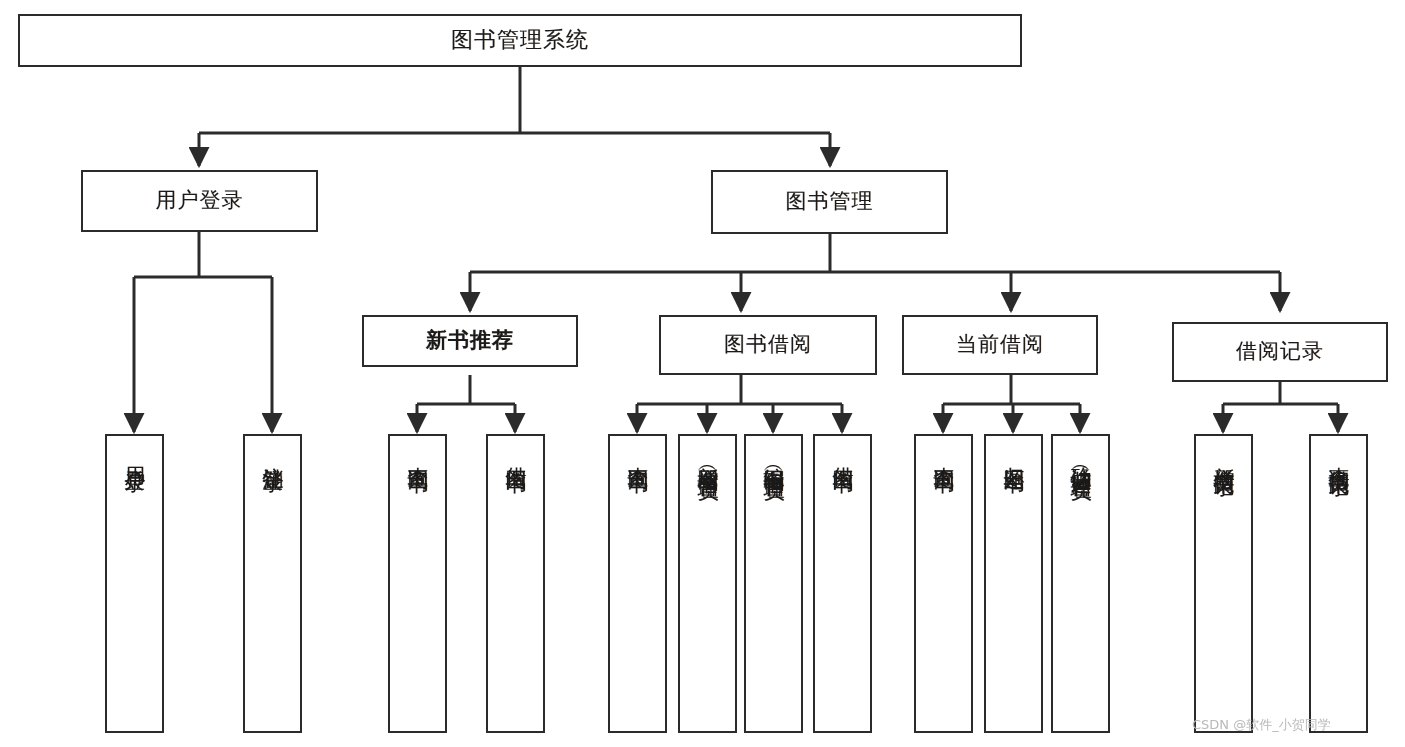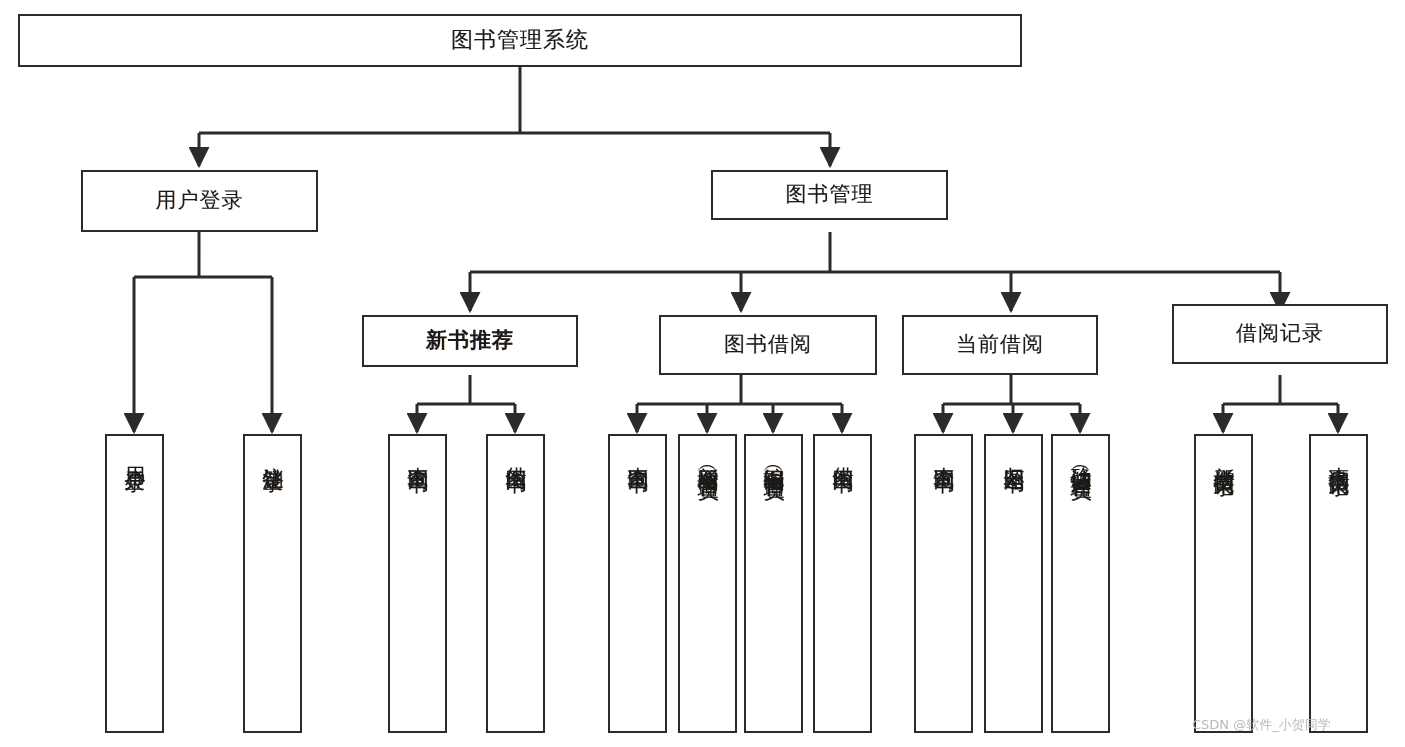--- a/index.html
+++ b/index.html
@@ -126,34 +126,34 @@
     </g>
   </svg>
 
   <div class="node root" style="left:18px; top:14px; width:1004px; height:53px;">
     <span class="node-label">图书管理系统</span>
   </div>
 
   <div class="node" style="left:81px; top:170px; width:237px; height:62px;">
     <span class="node-label">用户登录</span>
   </div>
-  <div class="node" style="left:711px; top:170px; width:237px; height:50px;">
+  <div class="node" style="left:711px; top:170px; width:237px; height:64px;">
     <span class="node-label">图书管理</span>
   </div>
 
   <div class="node" style="left:362px; top:315px; width:216px; height:52px;font-weight:bold;">
     <span class="node-label">新书推荐</span>
   </div>
   <div class="node" style="left:632px; top:315px; width:218px; height:60px;margin-left:27px;">
     <span class="node-label">图书借阅</span>
   </div>
   <div class="node" style="left:902px; top:315px; width:196px; height:60px;">
     <span class="node-label">当前借阅</span>
   </div>
-  <div class="node" style="left:1172px; top:304px; width:216px; height:60px;text-align:center;">
+  <div class="node" style="left:1172px; top:322px; width:216px; height:60px;text-align:center;">
     <span class="node-label">借阅记录</span>
   </div>
 
   <div class="node leaf" style="left:105px; top:434px; width:59px; height:299px;">
     <span class="node-label">用户登录</span>
   </div>
   <div class="node leaf" style="left:243px; top:434px; width:59px; height:299px;">
     <span class="node-label">注销登录</span>
   </div>
 

